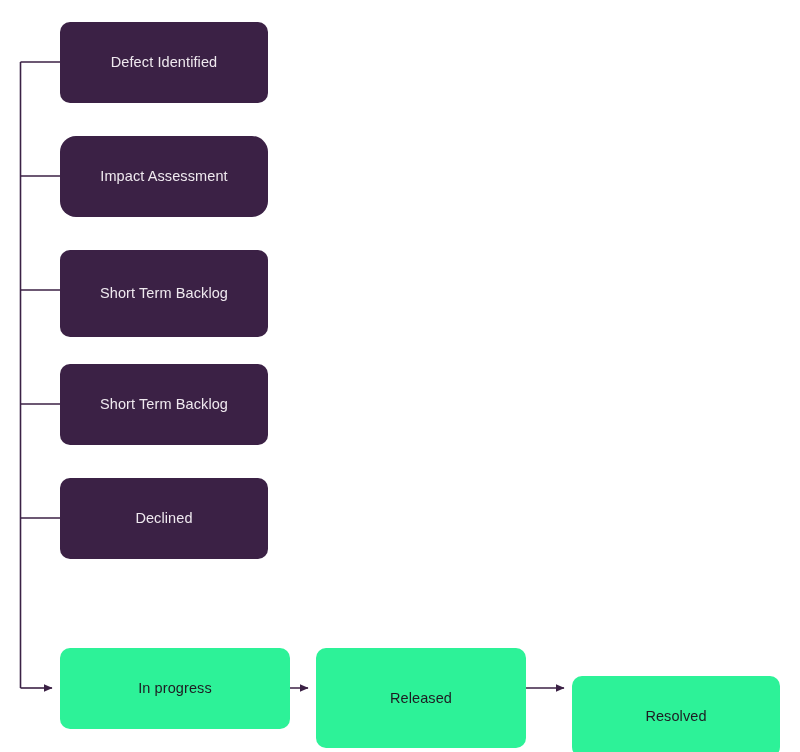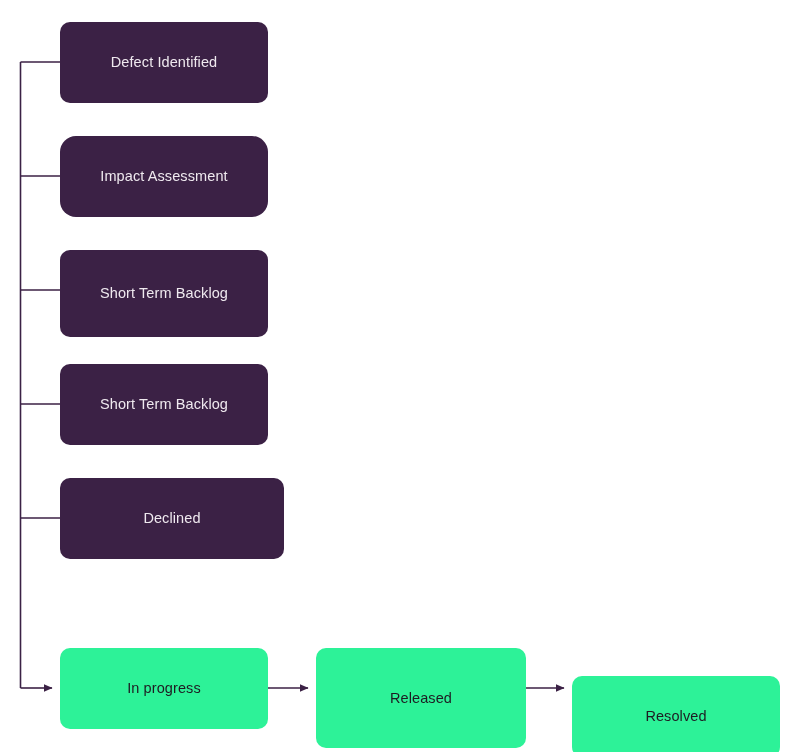--- a/index.html
+++ b/index.html
@@ -87,25 +87,25 @@
   </div>
 
   <div class="node dark" style="left:60px; top:250px; width:208px; height:87px;">
     <span class="node-label">Short Term Backlog</span>
   </div>
 
   <div class="node dark" style="left:60px; top:364px; width:208px; height:81px;">
     <span class="node-label">Short Term Backlog</span>
   </div>
 
-  <div class="node dark" style="left:60px; top:478px; width:224px; height:81px;">
+  <div class="node dark" style="left:60px; top:478px; width:208px; height:81px;">
     <span class="node-label">Declined</span>
   </div>
 
-  <div class="node green" style="left:60px; top:648px; width:208px; height:81px;">
+  <div class="node green" style="left:60px; top:648px; width:230px; height:81px;">
     <span class="node-label">In progress</span>
   </div>
 
   <div class="node green" style="left:316px; top:648px; width:210px; height:100px;">
     <span class="node-label">Released</span>
   </div>
 
   <div class="node green" style="left:572px; top:676px; width:208px; height:81px;">
     <span class="node-label">Resolved</span>
   </div>

